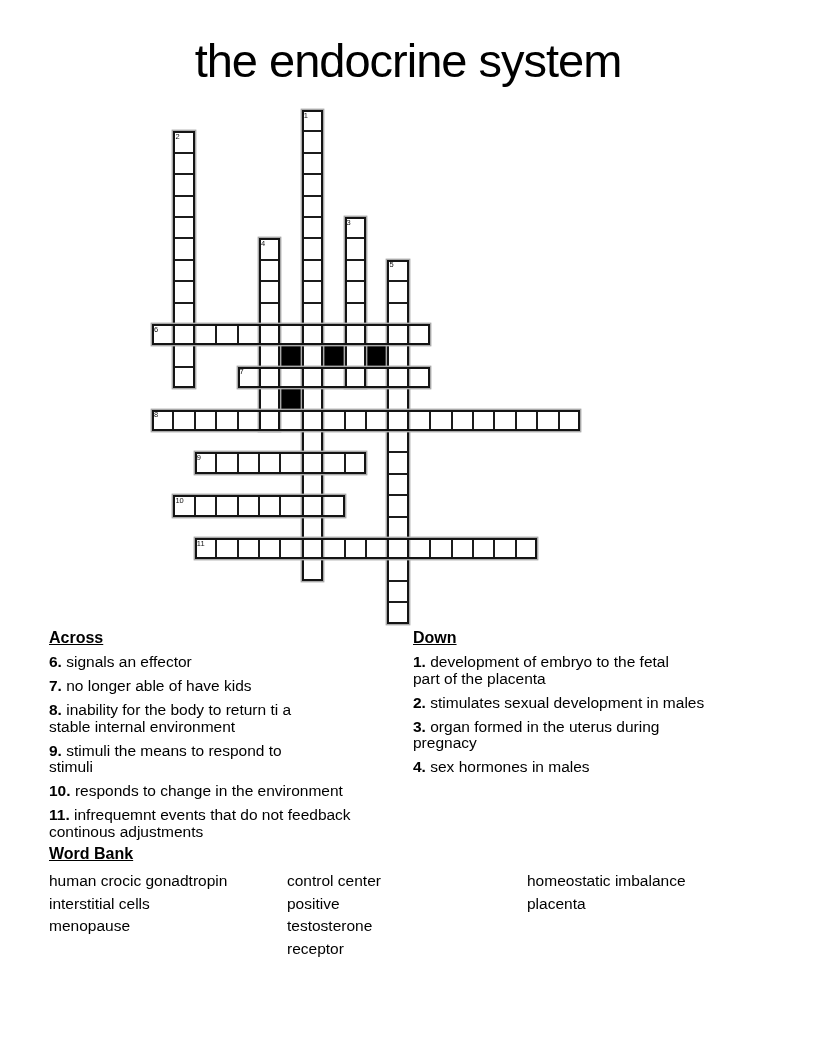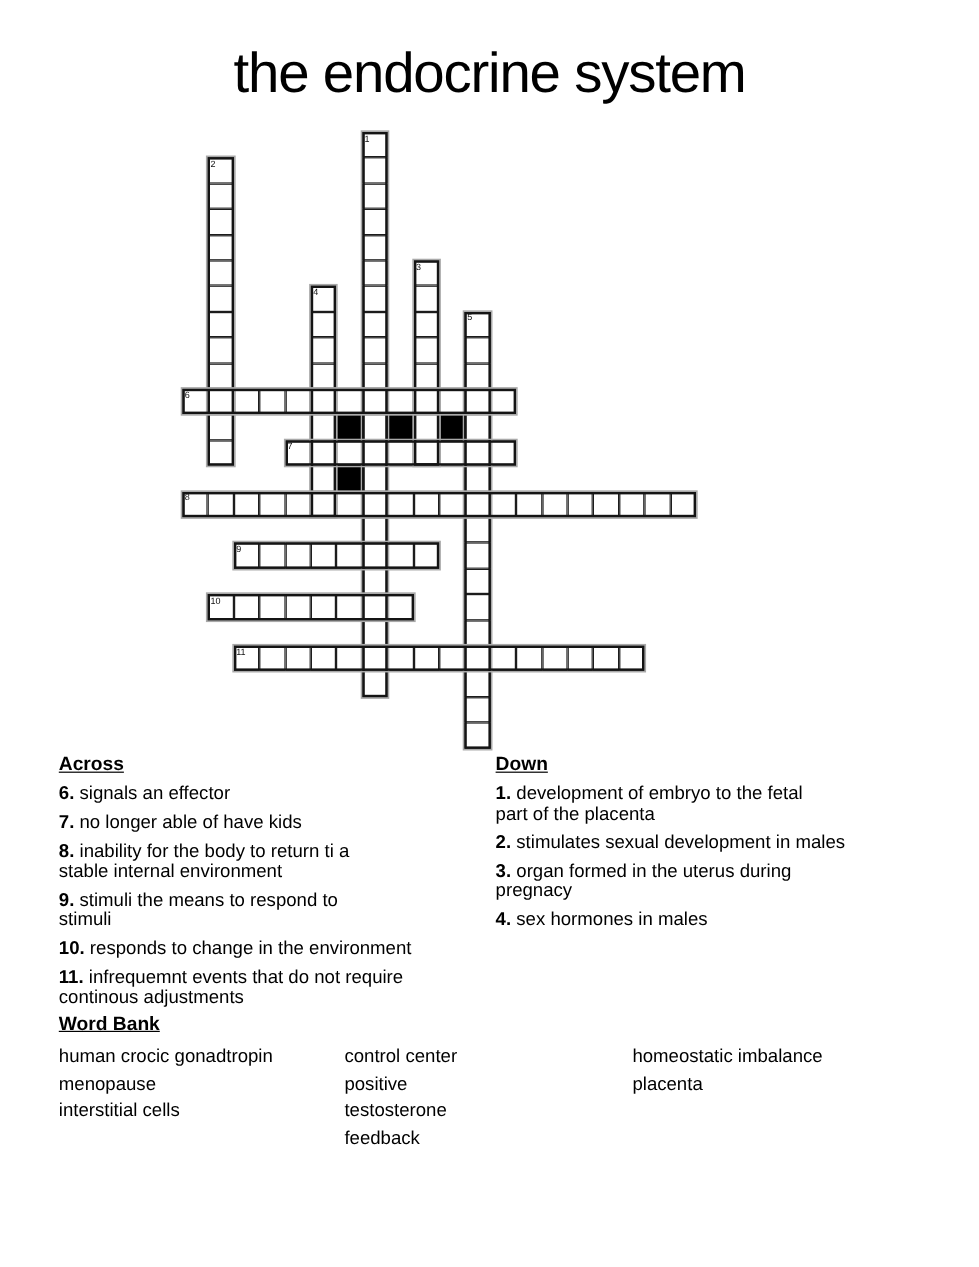--- a/index.html
+++ b/index.html
@@ -198,21 +198,21 @@
   <div class="clues across">
     <div class="sec-header">Across</div>
     <div id="across-list">
         <div class="clue"><b>6.</b> <span class="txt">signals an effector</span></div>
         <div class="clue"><b>7.</b> <span class="txt">no longer able of have kids</span></div>
         <div class="clue"><b>8.</b> <span class="txt">inability for the body to return ti a
 stable internal environment</span></div>
         <div class="clue"><b>9.</b> <span class="txt">stimuli the means to respond to
 stimuli</span></div>
         <div class="clue"><b>10.</b> <span class="txt">responds to change in the environment</span></div>
-        <div class="clue"><b>11.</b> <span class="txt">infrequemnt events that do not require
+        <div class="clue"><b>11.</b> <span class="txt">infrequemnt events that do not feedback
 continous adjustments</span></div>
       </div>
   </div>
 
   <div class="clues down">
     <div class="sec-header">Down</div>
     <div id="down-list">
         <div class="clue"><b>1.</b> <span class="txt">development of embryo to the fetal
 part of the placenta</span></div>
         <div class="clue"><b>2.</b> <span class="txt">stimulates sexual development in males</span></div>
@@ -220,28 +220,28 @@
 pregnacy</span></div>
         <div class="clue tight"><b>4.</b> <span class="txt">sex hormones in males</span></div>
       </div>
   </div>
 
   <div class="wordbank">
     <div class="sec-header">Word Bank</div>
     <div id="wb-cols" class="wb-cols">
         <div class="wb-col c0">
           <div class="wb-item">human crocic gonadtropin</div>
+          <div class="wb-item">interstitial cells</div>
           <div class="wb-item">menopause</div>
-          <div class="wb-item">interstitial cells</div>
         </div>
         <div class="wb-col c1">
           <div class="wb-item">control center</div>
           <div class="wb-item">positive</div>
           <div class="wb-item">testosterone</div>
-          <div class="wb-item">feedback</div>
+          <div class="wb-item">receptor</div>
         </div>
         <div class="wb-col c2">
           <div class="wb-item">homeostatic imbalance</div>
           <div class="wb-item">placenta</div>
         </div>
       </div>
   </div>
 
 </div>
 

